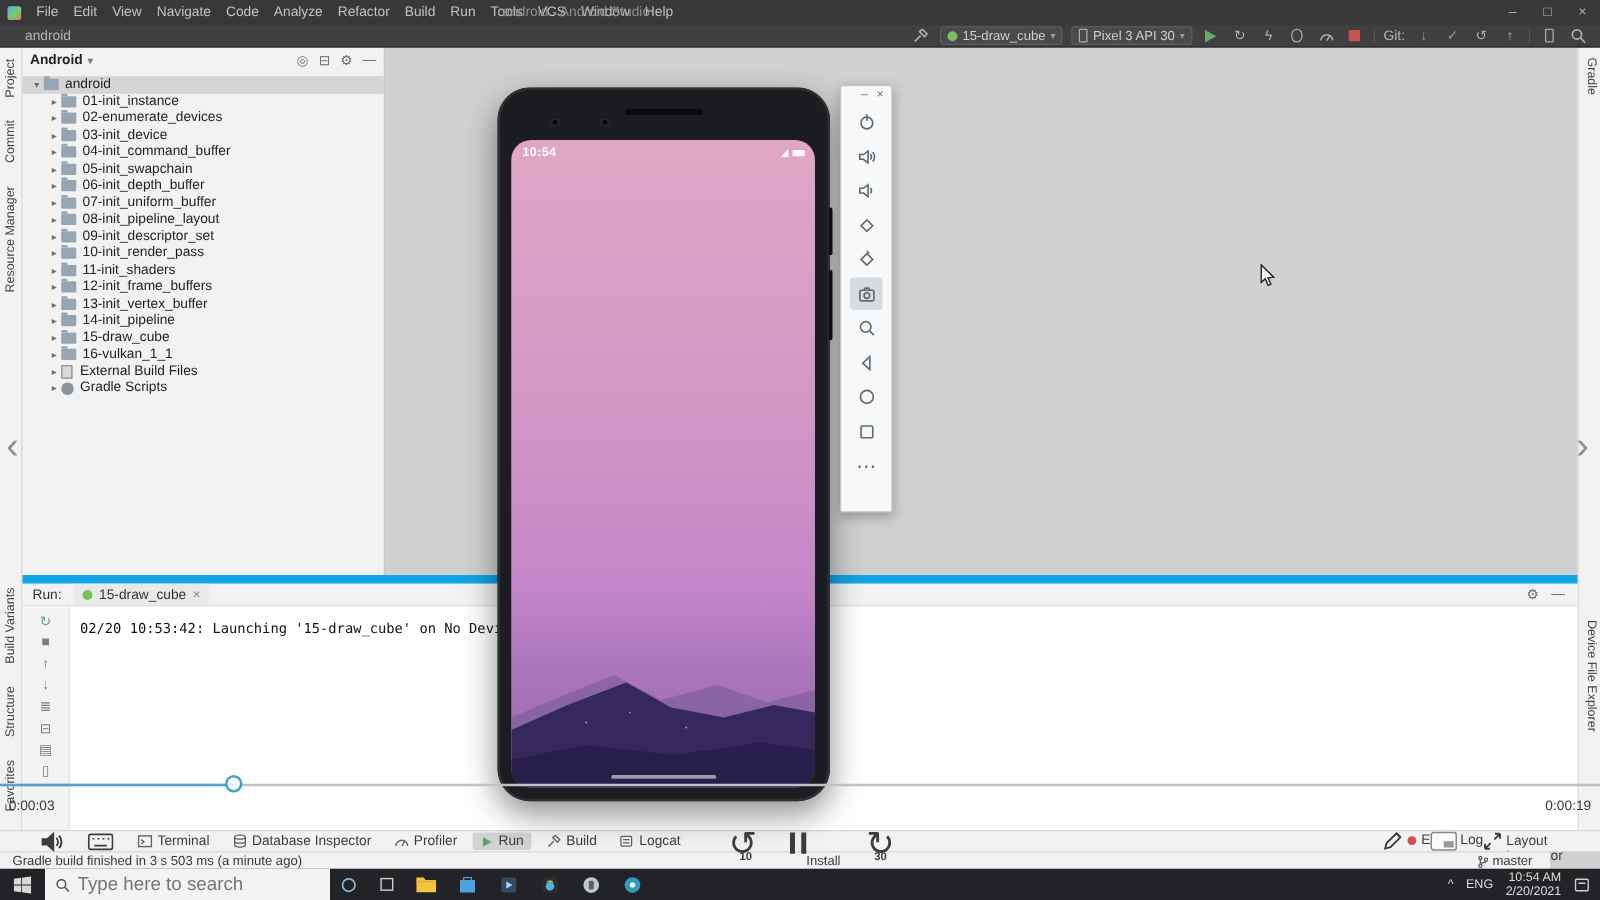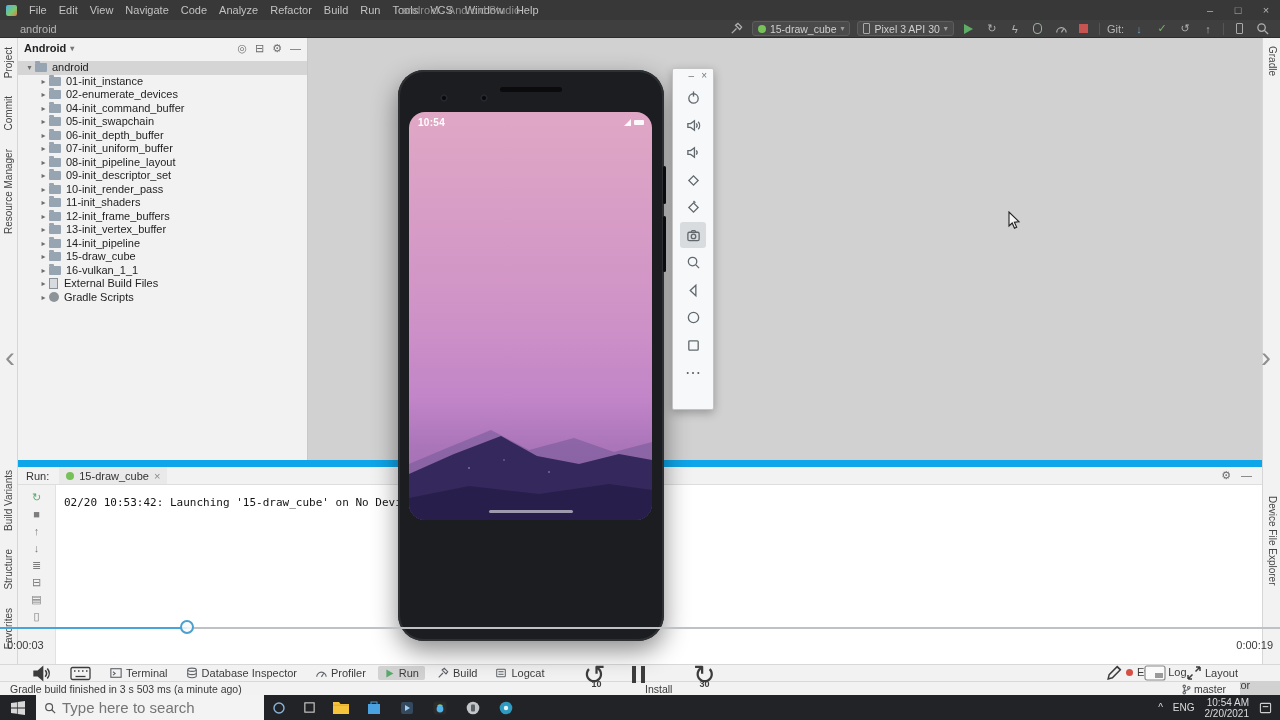--- a/index.html
+++ b/index.html
@@ -86,21 +86,21 @@
   .tb-search{width:228px;height:25px;background:#f3f3f3;display:flex;align-items:center;gap:6px;padding-left:8px}
   .tb-search input{border:none;outline:none;background:transparent;font-size:15px;color:#444;width:170px;font-family:"Liberation Sans",sans-serif}
   .tb-btn{width:30px;height:25px;display:flex;align-items:center;justify-content:center}
   .tb-app{width:33px;height:25px;display:flex;align-items:center;justify-content:center}
   .tray{margin-left:auto;display:flex;align-items:center;gap:10px;padding-right:8px;font-size:10px}
   .clock{text-align:right;font-size:10px;line-height:11px}
 
   
   .emu-window{position:absolute;left:398px;top:70px;width:266px;height:571px;z-index:40}
   .phone{width:100%;height:100%;background:#1b1d20;border-radius:26px;box-shadow:0 10px 26px rgba(0,0,0,.45),inset 0 0 0 2px #2e3134}
-  .phone-screen{position:absolute;left:11px;top:42px;width:243px;height:408px;border-radius:16px;overflow:hidden;background:linear-gradient(180deg,#e0a7c5 0%,#d89dc6 25%,#cf92c7 50%,#c285c8 70%,#ab75ba 82%,#9a69ab 100%)}
+  .phone-screen{position:absolute;left:11px;top:42px;width:243px;height:518px;border-radius:16px;overflow:hidden;background:linear-gradient(180deg,#e0a7c5 0%,#d89dc6 25%,#cf92c7 50%,#c285c8 70%,#ab75ba 82%,#9a69ab 100%)}
   .mountains{position:absolute;left:0;bottom:0;width:100%;height:130px}
   .emu-status-time{position:absolute;left:9px;top:5px;color:#fff;font-size:10px;font-weight:bold;letter-spacing:.3px}
   .emu-status-right{position:absolute;right:8px;top:7px;display:flex;gap:3px;align-items:center}
   .sig{width:7px;height:7px;background:rgba(255,255,255,.92);clip-path:polygon(100% 0,100% 100%,0 100%)}
   .batt{width:10px;height:5px;background:rgba(255,255,255,.92);border-radius:1px}
   .gesture-bar{position:absolute;left:50%;bottom:7px;transform:translateX(-50%);width:84px;height:3px;border-radius:2px;background:rgba(255,255,255,.55)}
   .speaker{position:absolute;left:50%;top:17px;transform:translateX(-50%);width:62px;height:5px;border-radius:3px;background:#0b0b0d}
   .cam{position:absolute;top:24px;width:8px;height:8px;border-radius:50%;background:#07080a;box-shadow:inset 0 0 0 2px #23262e}
   .cam1{left:42px}.cam2{left:82px}
   .side-btn{position:absolute;right:-2px;width:3px;background:#0d0d0f;border-radius:2px}
@@ -263,20 +263,25 @@
             <span class="folder-ic"></span>
             <span class="lbl">01-init_instance</span>
           </div>
 
           <div class="tree-row">
             <span class="twisty closed"></span>
             <span class="folder-ic"></span>
             <span class="lbl">02-enumerate_devices</span>
           </div>
 
+          <div class="tree-row">
+            <span class="twisty closed"></span>
+            <span class="folder-ic"></span>
+            <span class="lbl">03-init_device</span>
+          </div>
 
           <div class="tree-row">
             <span class="twisty closed"></span>
             <span class="folder-ic"></span>
             <span class="lbl">04-init_command_buffer</span>
           </div>
 
           <div class="tree-row">
             <span class="twisty closed"></span>
             <span class="folder-ic"></span>

